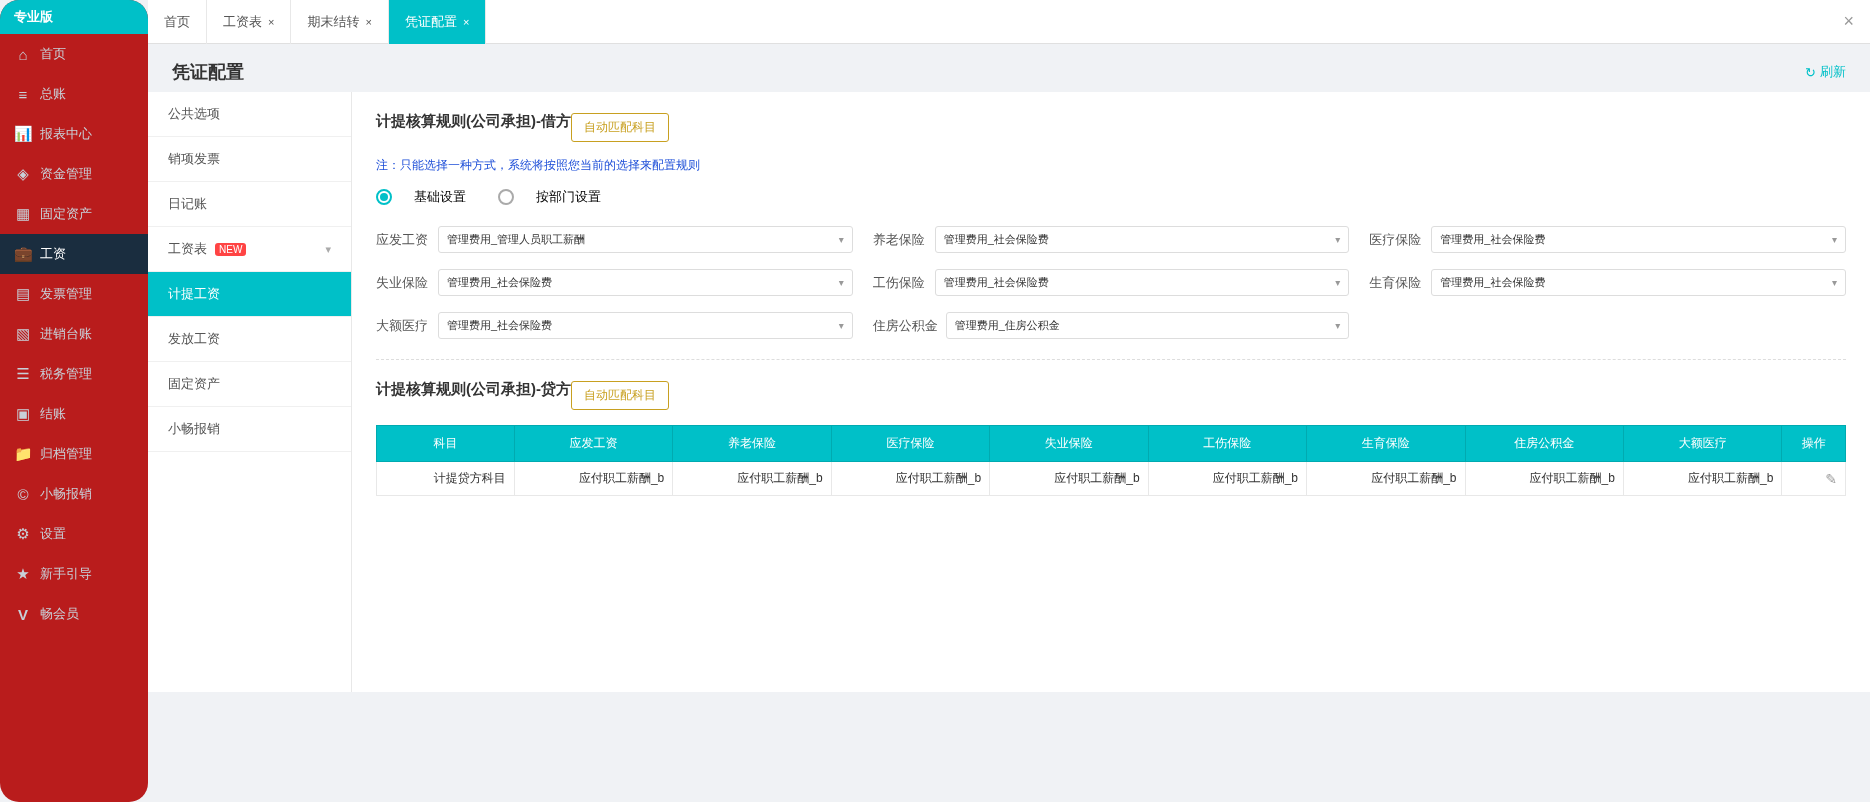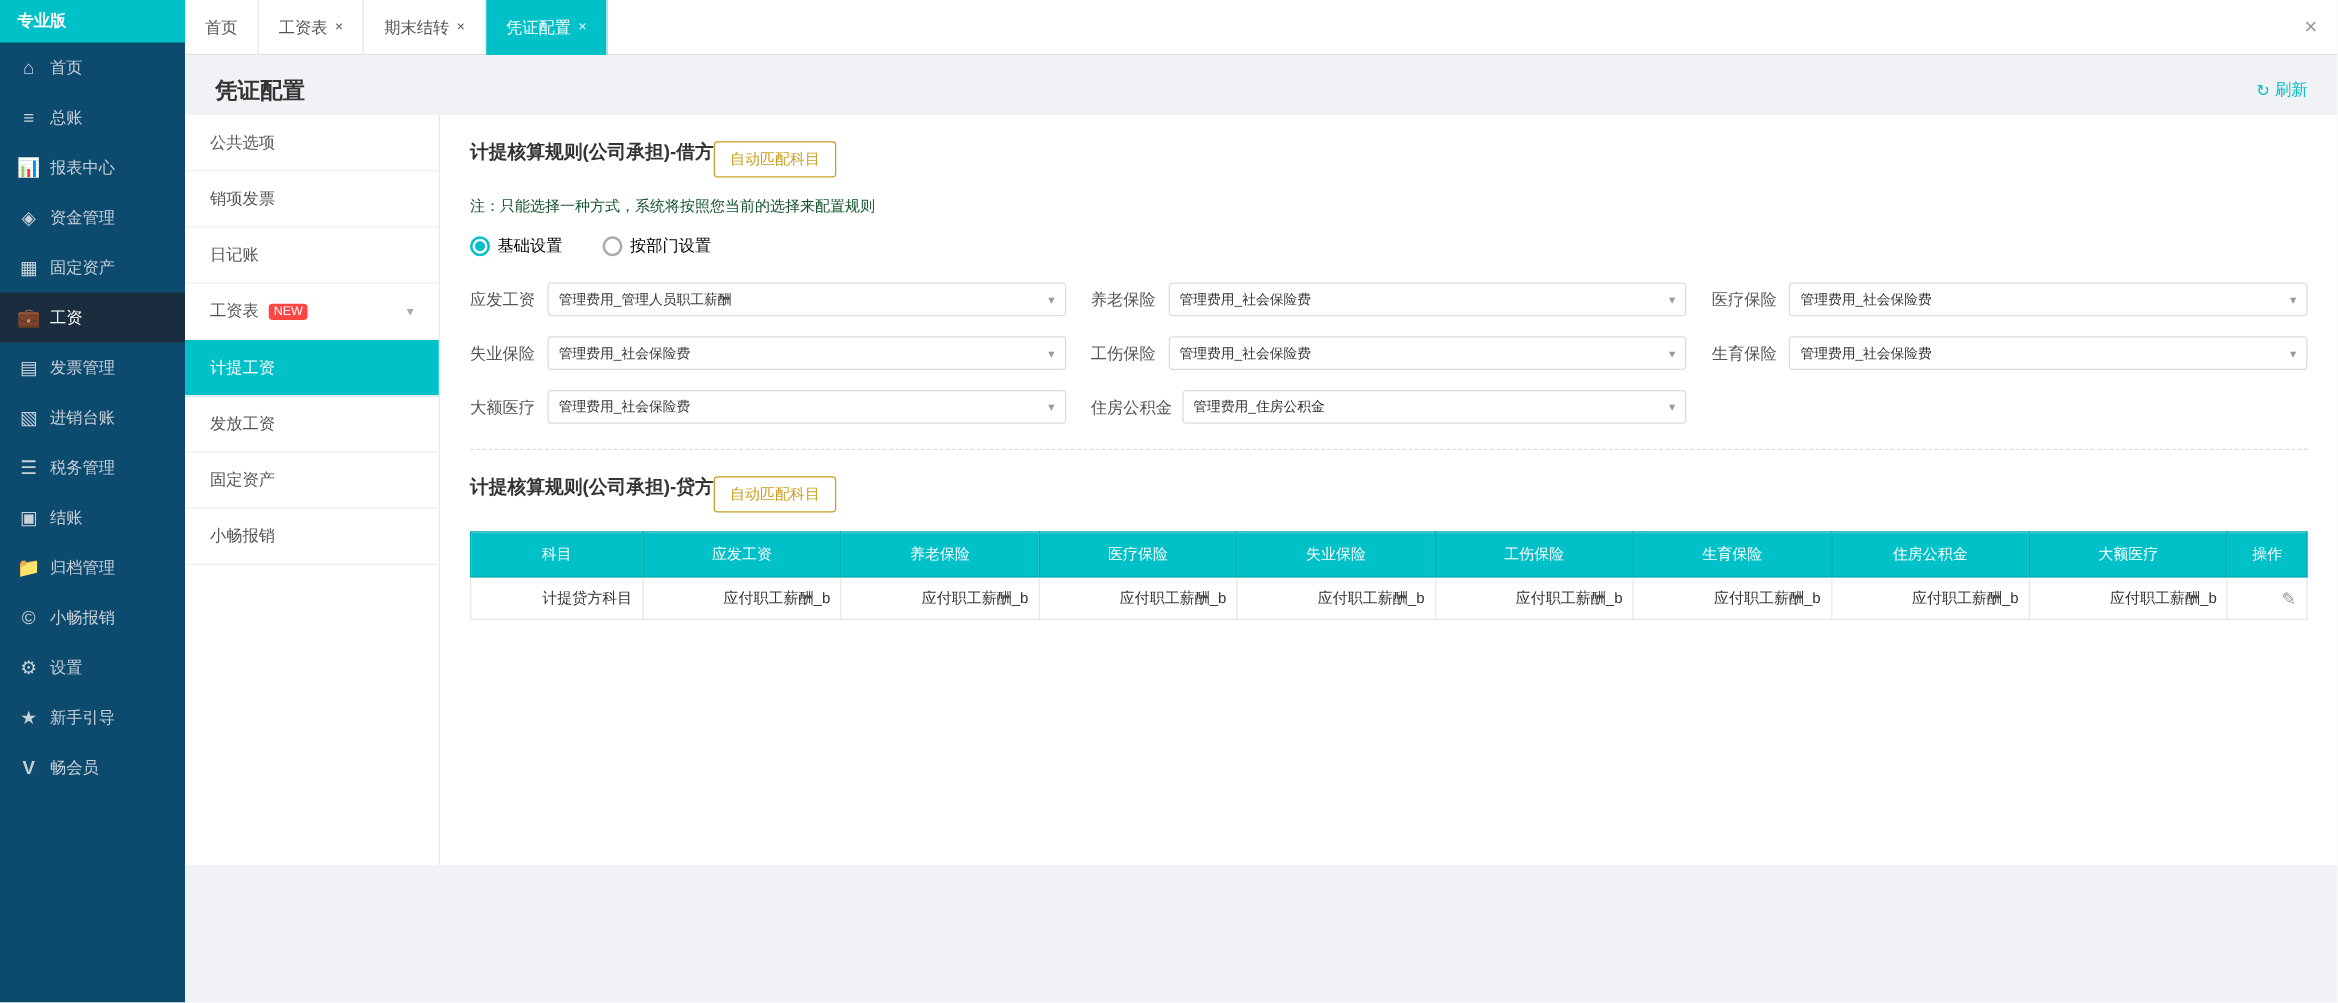--- a/index.html
+++ b/index.html
@@ -1,27 +1,28 @@
 <!DOCTYPE html>
 <html><head>
   <meta charset="utf-8">
   <style>
     * { box-sizing: border-box; margin: 0; padding: 0; }
     body { font-family: "Microsoft YaHei", sans-serif; font-size: 13px; background: #f0f2f5; display: flex; height: 802px; overflow: hidden; }
 
     
     .sidebar {
       width: 148px;
-      background: #0c4a6e;
+      background: #b91c1c;
       color: #ccc;
       display: flex;
       flex-direction: column;
       flex-shrink: 0;
       height: 100%;
       overflow-y: auto;
+      border-radius: 19px;
     }
     .sidebar-header {
       background: #00c0c8;
       color: #fff;
       font-size: 13px;
       padding: 8px 14px;
       font-weight: bold;
     }
     .sidebar-item {
       display: flex;
@@ -148,36 +149,36 @@
     }
 
     
     .section-title {
       font-size: 15px;
       font-weight: bold;
       color: #333;
       margin-bottom: 12px;
     }
     .section-note {
-      color: #14532d;
+      color: #1d4ed8;
       font-size: 12px;
       margin-bottom: 14px;
     }
 
     
     .radio-group {
       display: flex;
       align-items: center;
       gap: 32px;
       margin-bottom: 20px;
     }
     .radio-item {
       display: flex;
       align-items: center;
-      gap: 6px;
+      gap: 22px;
       cursor: pointer;
       font-size: 13px;
     }
     .radio-circle {
       width: 16px;
       height: 16px;
       border-radius: 50%;
       border: 2px solid #aaa;
       display: flex;
       align-items: center;

